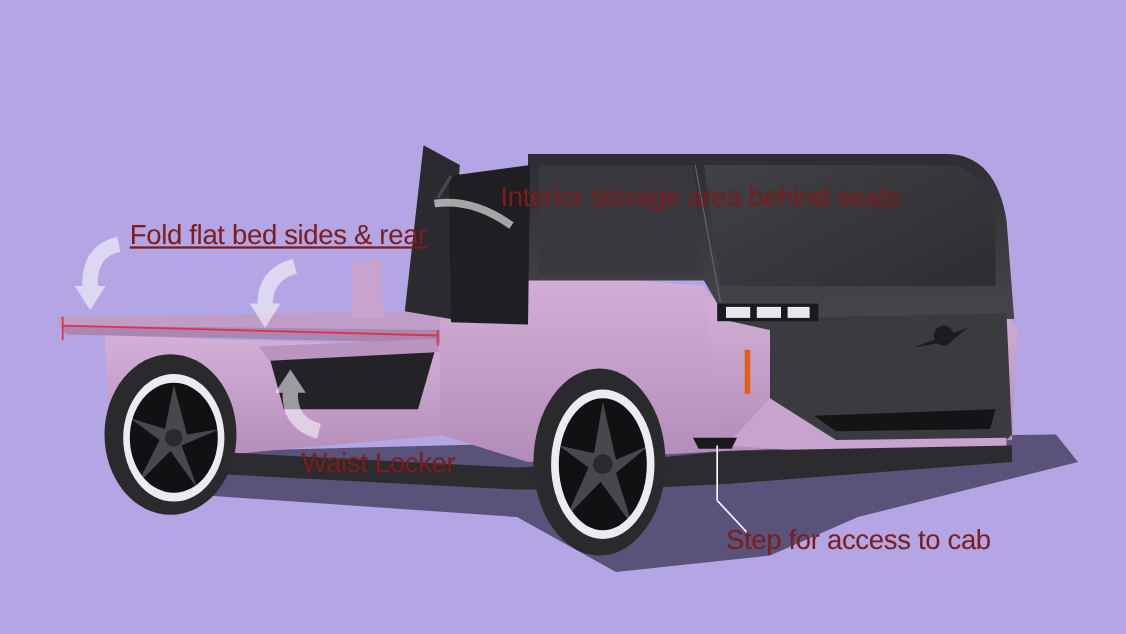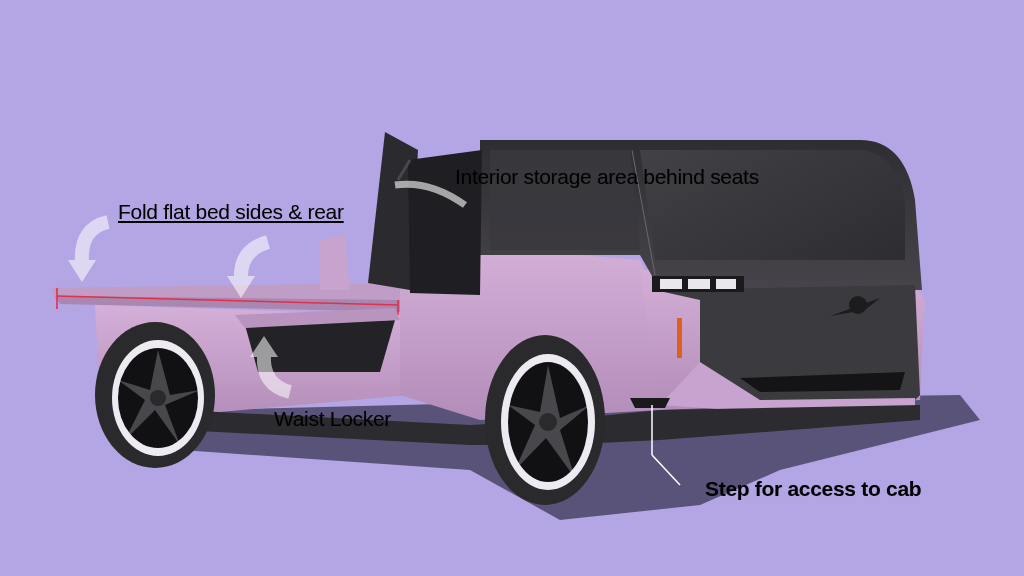--- a/index.html
+++ b/index.html
@@ -1,22 +1,22 @@
 <!DOCTYPE html>
 <html><head>
 <meta charset="utf-8">
 <style>
   html, body { margin: 0; padding: 0; }
   body { width: 1024px; height: 576px; overflow: hidden; background: #b4a6e4; position: relative; font-family: "Liberation Sans", sans-serif; }
   .scene { position: absolute; left: 0; top: 0; width: 1024px; height: 576px; }
-  .label { position: absolute; color: #000000; font-size: 21px; letter-spacing: -0.3px; white-space: nowrap; text-shadow: 0 0 1px rgba(0,0,0,0.15); }
+  .label { position: absolute; color: #7f1d1d; font-size: 25px; letter-spacing: -0.3px; white-space: nowrap; text-shadow: 0 0 1px rgba(0,0,0,0.15); }
   #lbl-interior { left: 455px; top: 165px; }
   #lbl-fold { left: 118px; top: 200px; text-decoration: underline; }
   #lbl-waist { left: 262px; top: 407px; margin-left: 12px; }
-  #lbl-step { left: 705px; top: 477px; font-weight: bold; }
+  #lbl-step { left: 660px; top: 477px; }
 </style>
 </head>
 <body>
 
 <svg class="scene" viewBox="0 0 1024 576" xmlns="http://www.w3.org/2000/svg">
   <defs>
     <linearGradient id="bodyGrad" x1="0" y1="0" x2="0" y2="1">
       <stop offset="0" stop-color="#d4b0d8"></stop>
       <stop offset="1" stop-color="#b38db9"></stop>
     </linearGradient>

